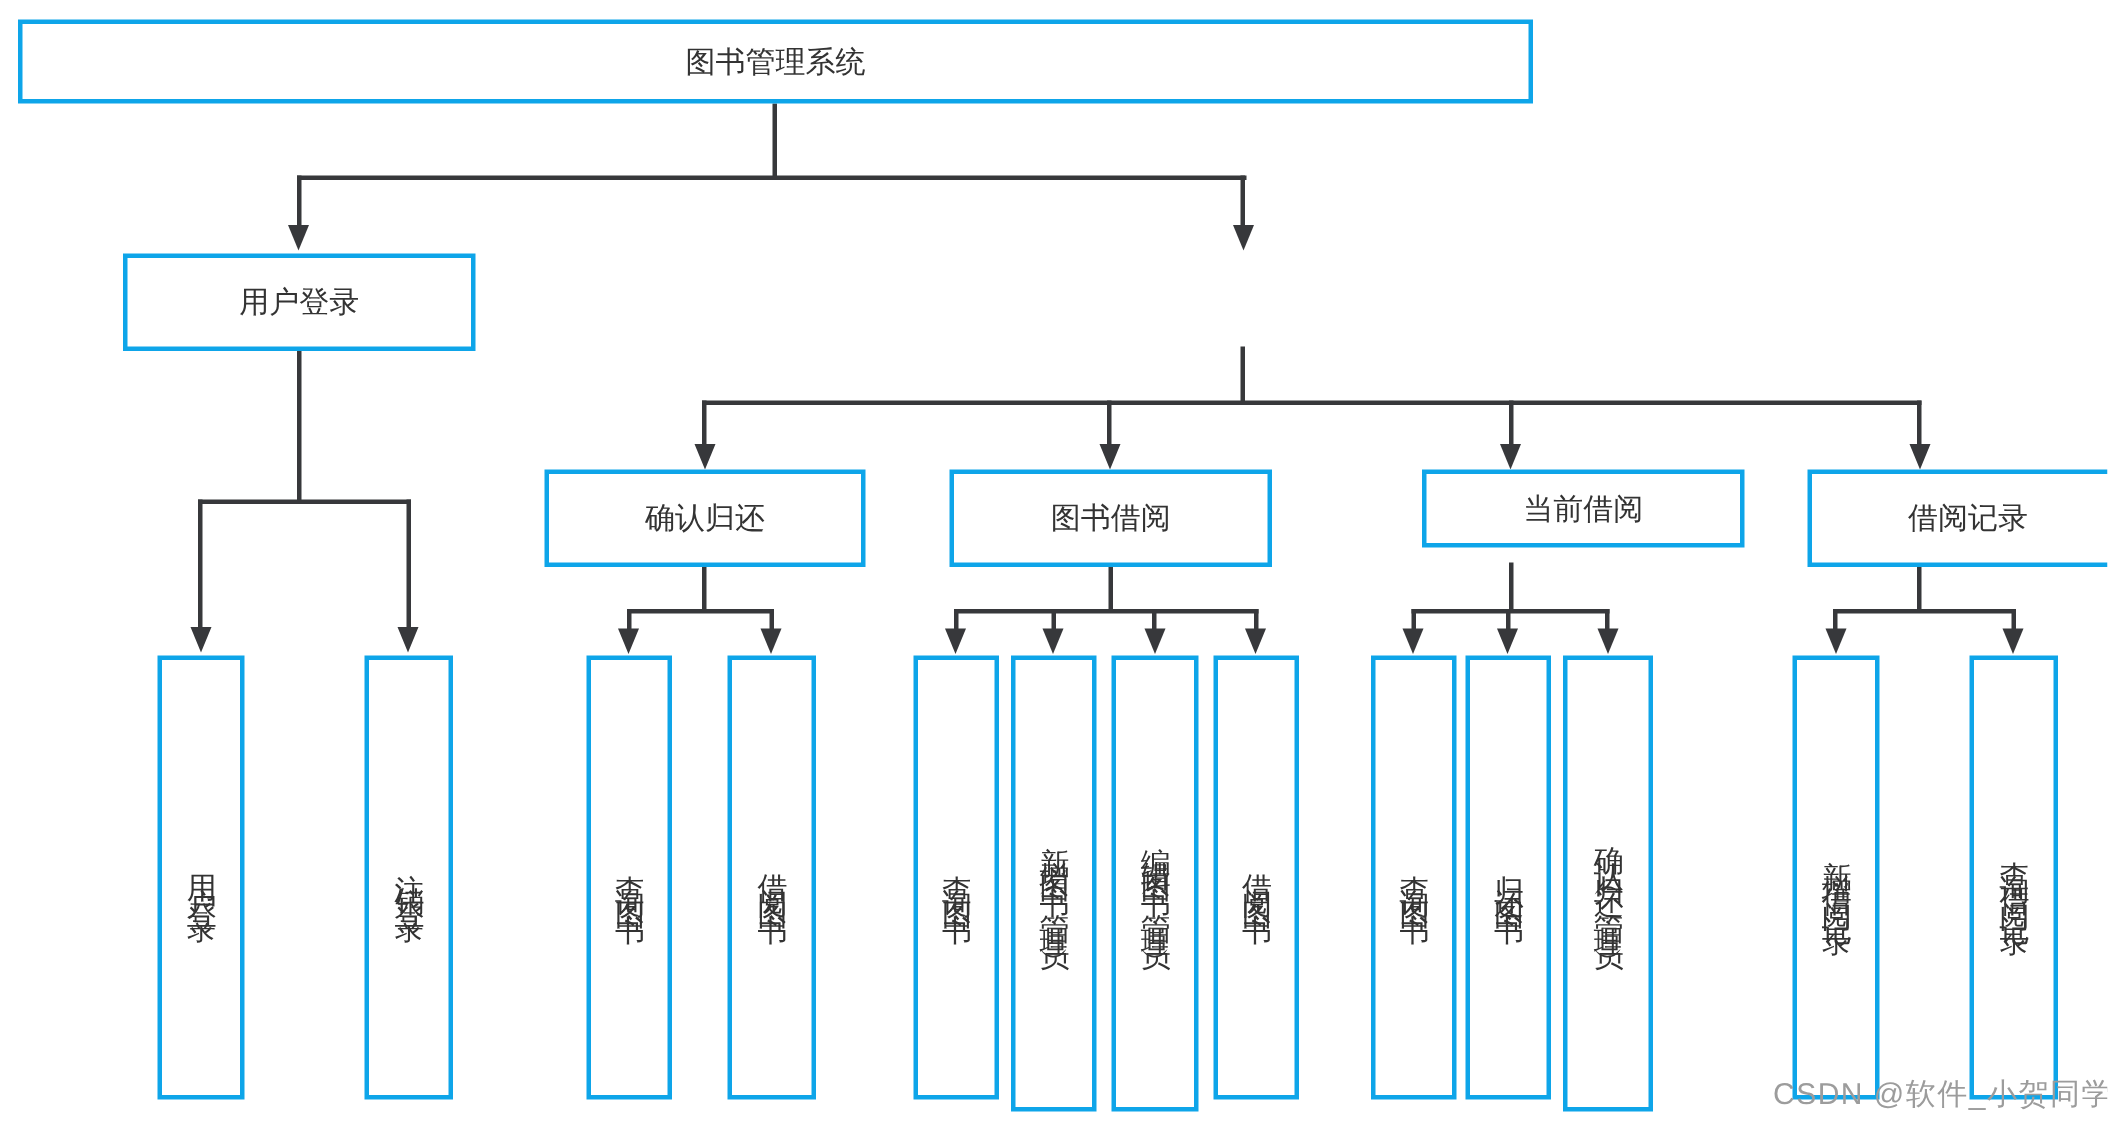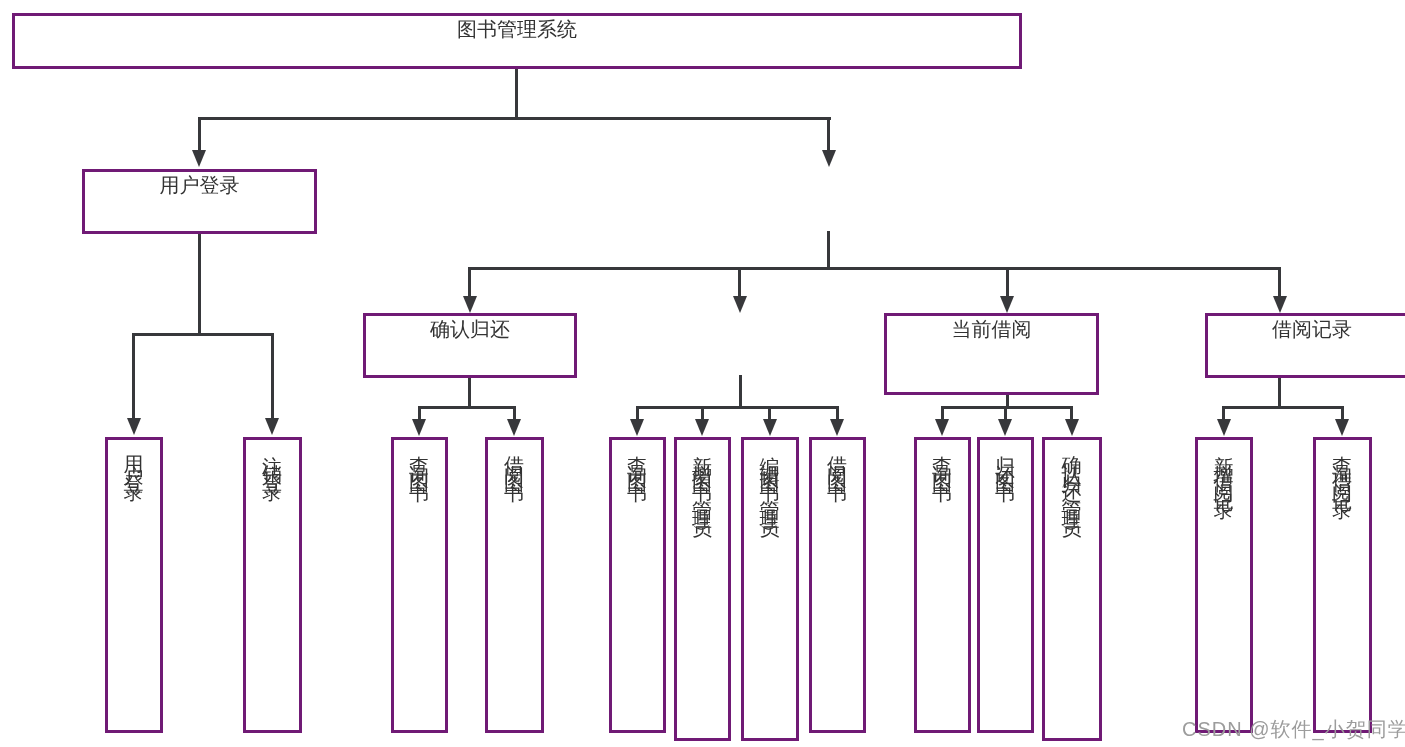--- a/index.html
+++ b/index.html
@@ -2,22 +2,22 @@
 <html><head>
 <meta charset="utf-8">
 <title>图书管理系统</title>
 <style>
   html,body{margin:0;padding:0;background:#ffffff;}
   .canvas{
     position:relative;width:1405px;height:747px;background:#ffffff;overflow:hidden;
     font-family:"Liberation Sans","DejaVu Sans",sans-serif;color:#333333;
   }
   .box{
-    position:absolute;box-sizing:border-box;border:3px solid #701a75;background:#ffffff;
-    display:flex;align-items:flex-start;justify-content:center;
+    position:absolute;box-sizing:border-box;border:3px solid #0ea5e9;background:#ffffff;
+    display:flex;align-items:center;justify-content:center;
     font-size:20px;color:#333333;white-space:nowrap;z-index:2;
   }
   .vbox{z-index:2;}
   .vbox .vtext{
     writing-mode:vertical-rl;text-orientation:mixed;
     font-size:20px;letter-spacing:9px;line-height:1;color:#333333;
   }
   .hline{position:absolute;height:3px;background:#37383b;z-index:1;}
   .vline{position:absolute;width:3px;background:#37383b;z-index:1;}
   .arrow{
@@ -39,21 +39,24 @@
     <span>图书管理系统</span>
   </div>
 
   <div class="box" style="left:82px;top:169px;width:235px;height:65px;">
     <span>用户登录</span>
   </div>
 
   <div class="box" style="left:363px;top:313px;width:214px;height:65px;">
     <span>确认归还</span>
   </div>
-  <div class="box" style="left:884px;top:313px;width:215px;height:82px;">
+  <div class="box" style="left:633px;top:313px;width:215px;height:65px;">
+    <span>图书借阅</span>
+  </div>
+  <div class="box" style="left:948px;top:313px;width:215px;height:52px;">
     <span>当前借阅</span>
   </div>
   <div class="box" style="left:1205px;top:313px;width:214px;height:65px;">
     <span>借阅记录</span>
   </div>
 
   <div class="box vbox" style="left:105px;top:437px;width:58px;height:296px;">
     <span class="vtext">用户登录</span>
   </div>
   <div class="box vbox" style="left:243px;top:437px;width:59px;height:296px;">

